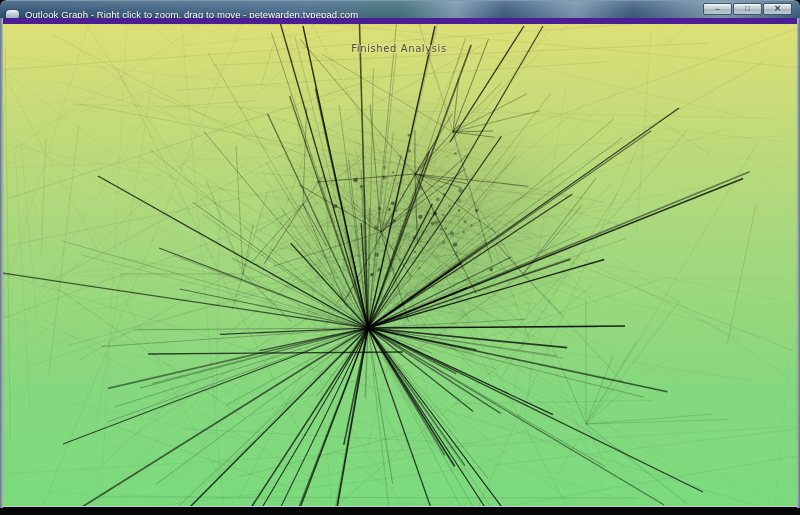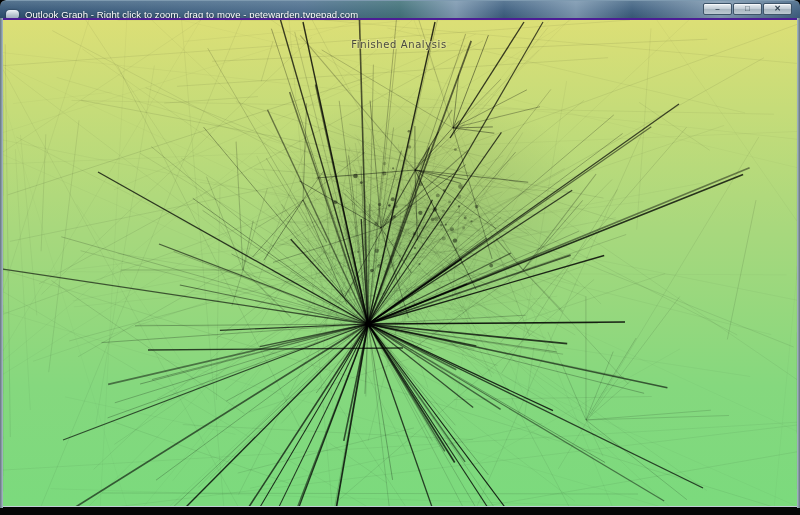--- a/index.html
+++ b/index.html
@@ -44,21 +44,21 @@
     font-size:8px;line-height:8px;color:#30414f;font-weight:bold;
     font-family:"Liberation Sans",sans-serif;transform:translateY(-0.5px);
   }
   .frame-left,.frame-right{
     position:absolute;top:18px;bottom:7px;width:3px;z-index:3;
   }
   .frame-left{left:0;background:linear-gradient(90deg,#64747e,#a9bcc8);}
   .frame-right{right:0;background:linear-gradient(90deg,#a9bcc8,#64747e);}
   .content{
     position:absolute;top:18px;left:3px;width:794px;height:489px;
-    border-top:2px solid #4c1d95;border-bottom:1px solid #c2ced6;
+    border-top:6px solid #4c1d95;border-bottom:1px solid #c2ced6;
     overflow:hidden;
   }
   .content svg{display:block;}
   .bottom-strip{
     position:absolute;left:0;right:0;bottom:0;height:7px;background:#060606;
   }
 </style>
 </head>
 <body>
 

